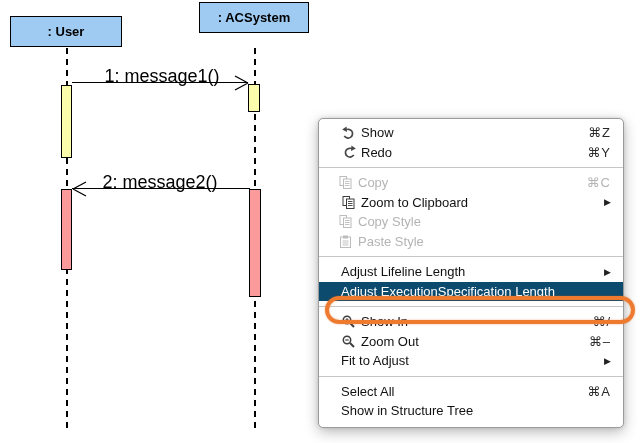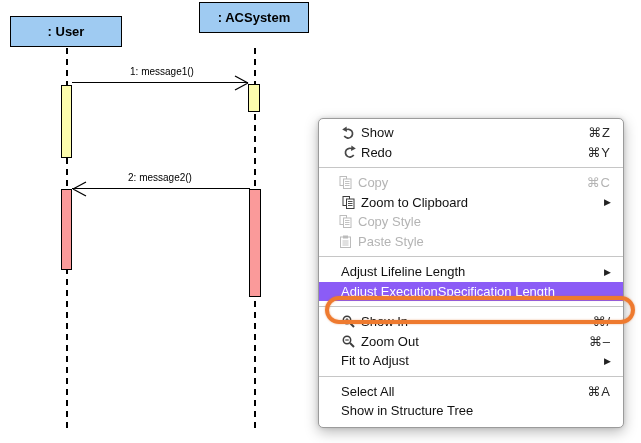--- a/index.html
+++ b/index.html
@@ -17,21 +17,21 @@
   }
   .lifeline{
     position:absolute;width:1.5px;
     background:repeating-linear-gradient(to bottom,#000 0 6px,transparent 6px 11px);
   }
   .exec-bar{position:absolute;border:1px solid #000;box-sizing:border-box;}
   .exec-yellow{background:#FCFCAD;}
   .exec-pink{background:#FA9A9A;}
   .msg-line{position:absolute;height:0;border-top:1.2px solid #000;}
   .msg-label{
-    position:absolute;font-size:10px;color:#000;text-align:center;width:160px;
+    position:absolute;font-size:18px;color:#000;text-align:center;width:160px;
   }
   .arrowhead{position:absolute;}
   
   .menu{
     position:absolute;left:318px;top:118px;width:306px;
     background:#fff;border:1px solid #9b9b9b;border-radius:5px;
     box-shadow:0 4px 14px rgba(0,0,0,.28), 0 0 4px rgba(0,0,0,.12);
     padding:4px 0 6px 0;box-sizing:border-box;
   }
   .menu-row{
@@ -40,21 +40,21 @@
   }
   .menu-row .mi{
     width:15px;height:14px;margin-right:5px;flex:0 0 15px;display:flex;
     align-items:center;justify-content:center;
   }
   .menu-row .lbl{white-space:nowrap;}
   .menu-row .sc{margin-left:auto;color:#2a2a2a;letter-spacing:1px;}
   .menu-row .sub{margin-left:auto;font-size:9px;color:#222;}
   .menu-row.disabled,.menu-row.disabled .sc{color:#b4b4b4;padding-left:19px;}
   .menu-sep{height:1px;background:#c6c6c6;margin:5px 0;}
-  .menu-row.highlight{background:#8b5cf6;color:#fff;}
+  .menu-row.highlight{background:#0c4a6e;color:#fff;}
   .menu-row.highlight .lbl{color:#fff;}
   .annotation-oval{
     position:absolute;left:325px;top:296px;width:310px;height:28px;
     border:4px solid #EE7A2F;border-radius:16px;box-sizing:border-box;
     z-index:10;pointer-events:none;
     box-shadow:0 0 2px rgba(224,100,20,.5), inset 0 0 2px rgba(224,100,20,.5);
   }
   svg{display:block;}
 </style>
 </head>

